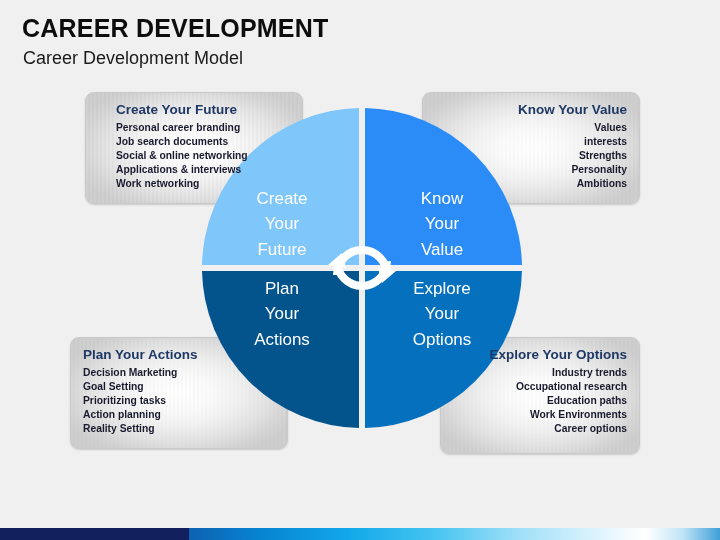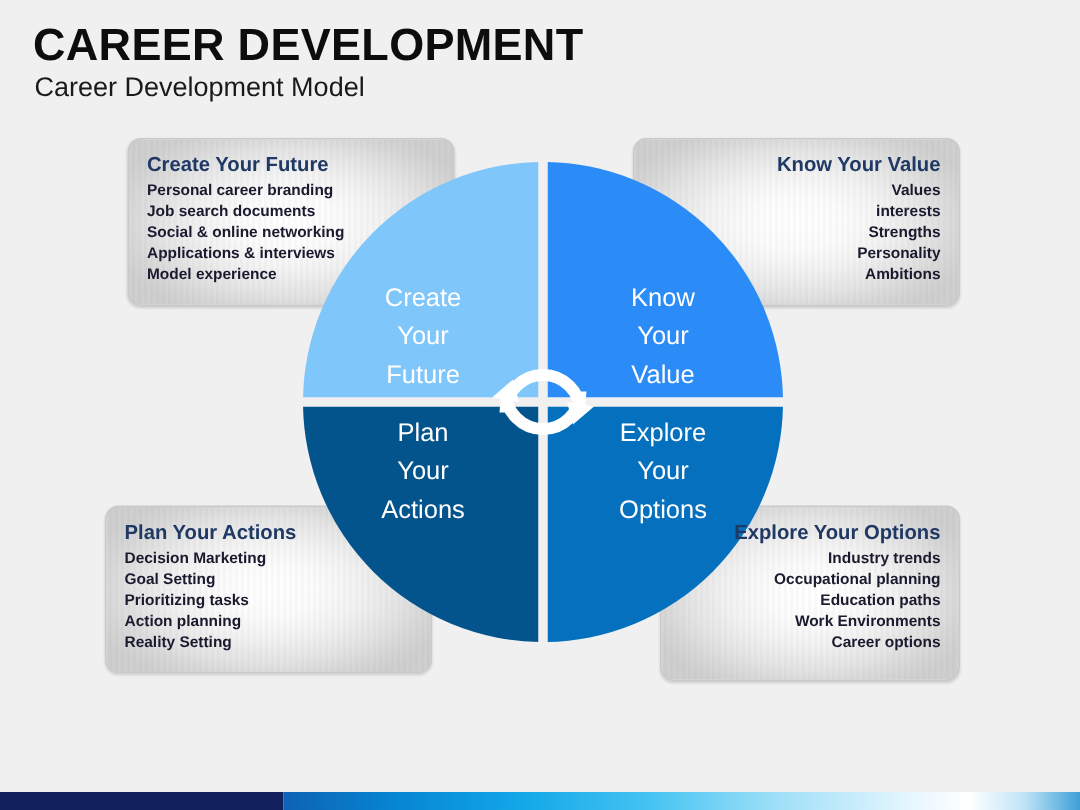--- a/index.html
+++ b/index.html
@@ -17,21 +17,21 @@
   #stage {
     position: absolute;
     left: 0; top: 0;
     width: 720px; height: 540px;
   }
 
   
   #title {
     position: absolute;
     left: 22px; top: 14px;
-    font-size: 30px;
+    font-size: 25px;
     font-weight: bold;
     letter-spacing: 0.2px;
     color: #0d0d0d;
     white-space: nowrap;
   }
   #subtitle {
     position: absolute;
     left: 23px; top: 48px;
     font-size: 18px;
     font-weight: normal;
@@ -81,21 +81,21 @@
   }
   .card-list li {
     font-size: 10.3px;
     color: #1a1a2e;
     line-height: 1.37;
     white-space: nowrap;
     font-weight: bold;
   }
   .align-right { text-align: right; }
 
-  #card-create-your-future { left: 85px;  top: 92px;  width: 218px; height: 112px; }
+  #card-create-your-future { left: 85px;  top: 92px;  width: 218px; height: 112px; padding-left: 18px; }
   #card-know-your-value    { left: 422px; top: 92px;  width: 218px; height: 112px; }
   #card-plan-your-actions  { left: 70px;  top: 337px; width: 218px; height: 112px; }
   #card-explore-your-options { left: 440px; top: 337px; width: 200px; height: 117px; }
 
   
   #wheel {
     position: absolute;
     left: 202px; top: 108px;
     width: 320px; height: 320px;
   }
@@ -177,21 +177,21 @@
   <div id="subtitle">Career Development Model</div>
 
   <div class="card" id="card-create-your-future">
     <div class="card-inner">
       <div class="card-title">Create Your Future</div>
       <ul class="card-list">
         <li>Personal career branding</li>
         <li>Job search documents</li>
         <li>Social &amp; online networking</li>
         <li>Applications &amp; interviews</li>
-        <li>Model experience</li>
+        <li>Work networking</li>
       </ul>
     </div>
   </div>
 
   <div class="card" id="card-know-your-value">
     <div class="card-inner align-right">
       <div class="card-title">Know Your Value</div>
       <ul class="card-list">
         <li>Values</li>
         <li>interests</li>
@@ -213,21 +213,21 @@
         <li>Reality Setting</li>
       </ul>
     </div>
   </div>
 
   <div class="card" id="card-explore-your-options">
     <div class="card-inner align-right">
       <div class="card-title">Explore Your Options</div>
       <ul class="card-list">
         <li>Industry trends</li>
-        <li>Occupational planning</li>
+        <li>Occupational research</li>
         <li>Education paths</li>
         <li>Work Environments</li>
         <li>Career options</li>
       </ul>
     </div>
   </div>
 
   <div id="wheel">
 
     <div class="quad" id="quad-create-your-future">

